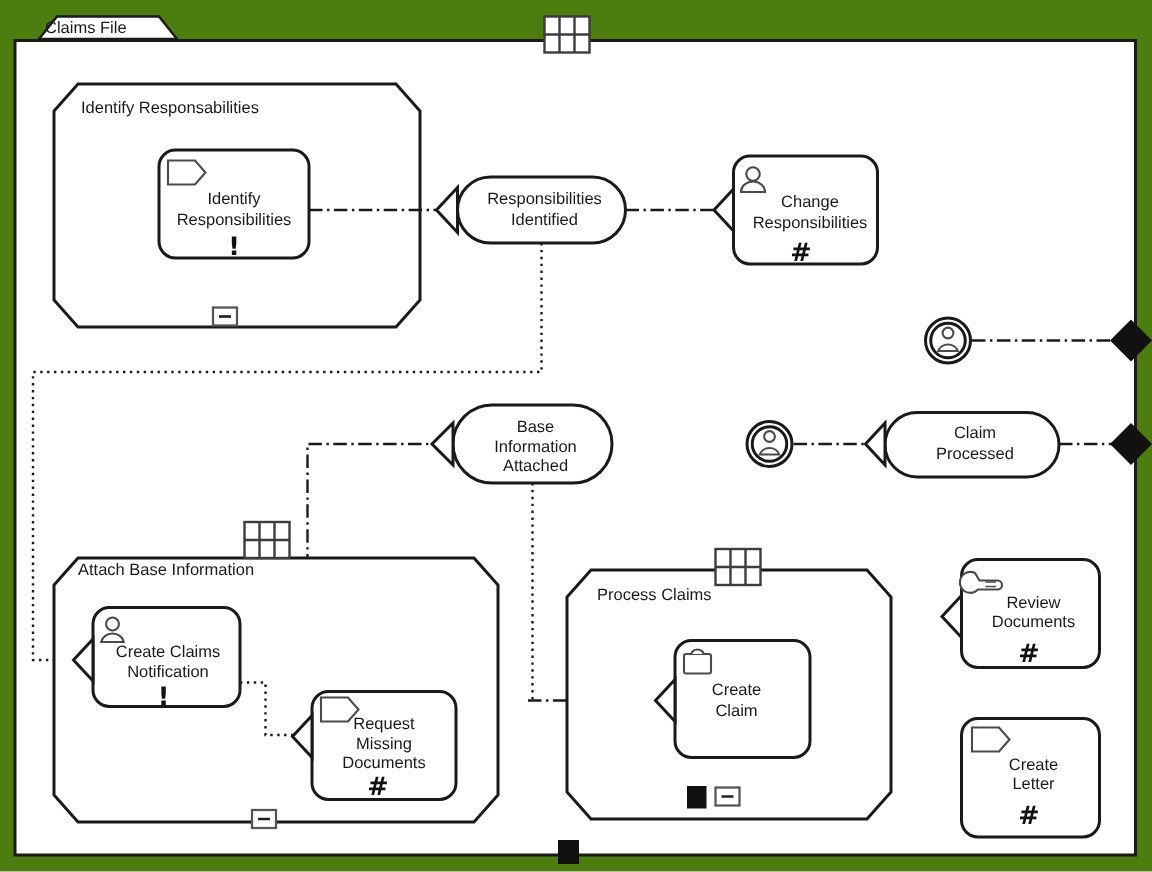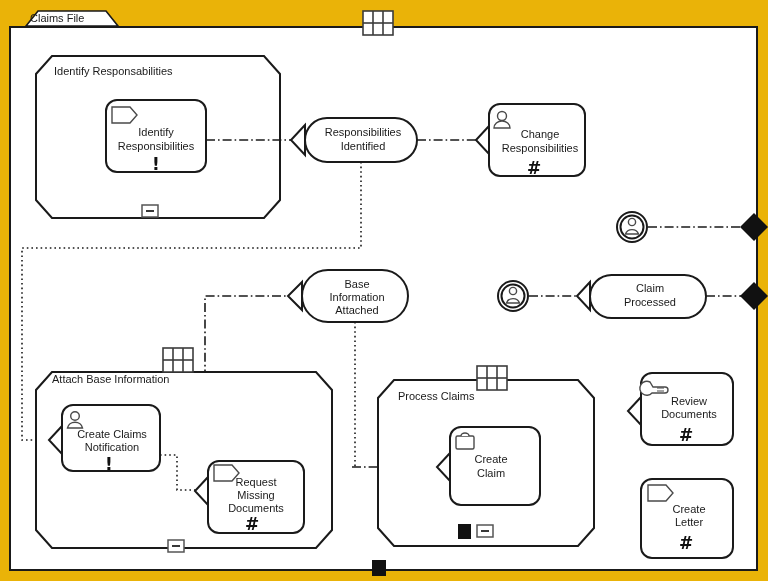--- a/index.html
+++ b/index.html
@@ -1,17 +1,17 @@
 <!DOCTYPE html>
 <html><head>
 <meta charset="utf-8">
 <style>
   html,body{margin:0;padding:0;background:#ffffff;}
   body{width:768px;height:581px;font-family:"Liberation Sans",sans-serif;}
-  #stage{position:relative;width:768px;height:581px;overflow:hidden;background:#eab308;}
+  #stage{position:relative;width:768px;height:581px;overflow:hidden;background:#4d7c0f;}
   svg#canvas{position:absolute;left:0;top:0;width:768px;height:581px;}
   .lbl{font-family:"Liberation Sans",sans-serif;fill:#1a1a1a;}
   .lbl-pool{font-size:11px;}
   .lbl-sub{font-size:11px;}
   .lbl-task{font-size:11px;text-anchor:middle;}
   .lbl-ev{font-size:11px;text-anchor:middle;}
   .mk{font-size:17px;font-weight:bold;text-anchor:middle;fill:#111;font-family:"DejaVu Sans",sans-serif;}
   .shp{fill:#ffffff;stroke:#1a1a1a;stroke-width:2;}
   .shp-thin{fill:#ffffff;stroke:#1a1a1a;stroke-width:1.6;}
   .conn{fill:none;stroke:#1a1a1a;stroke-width:1.6;stroke-dasharray:9 3 1.6 3;}

